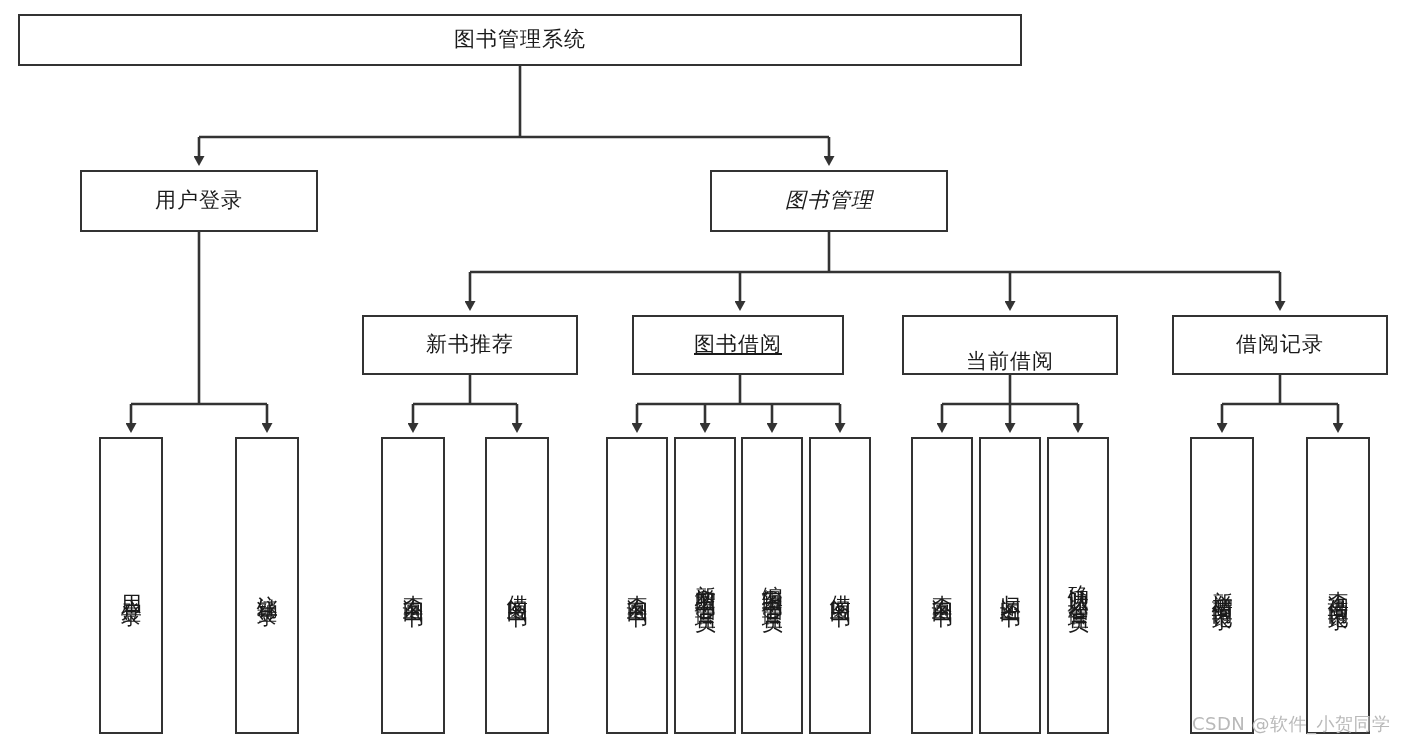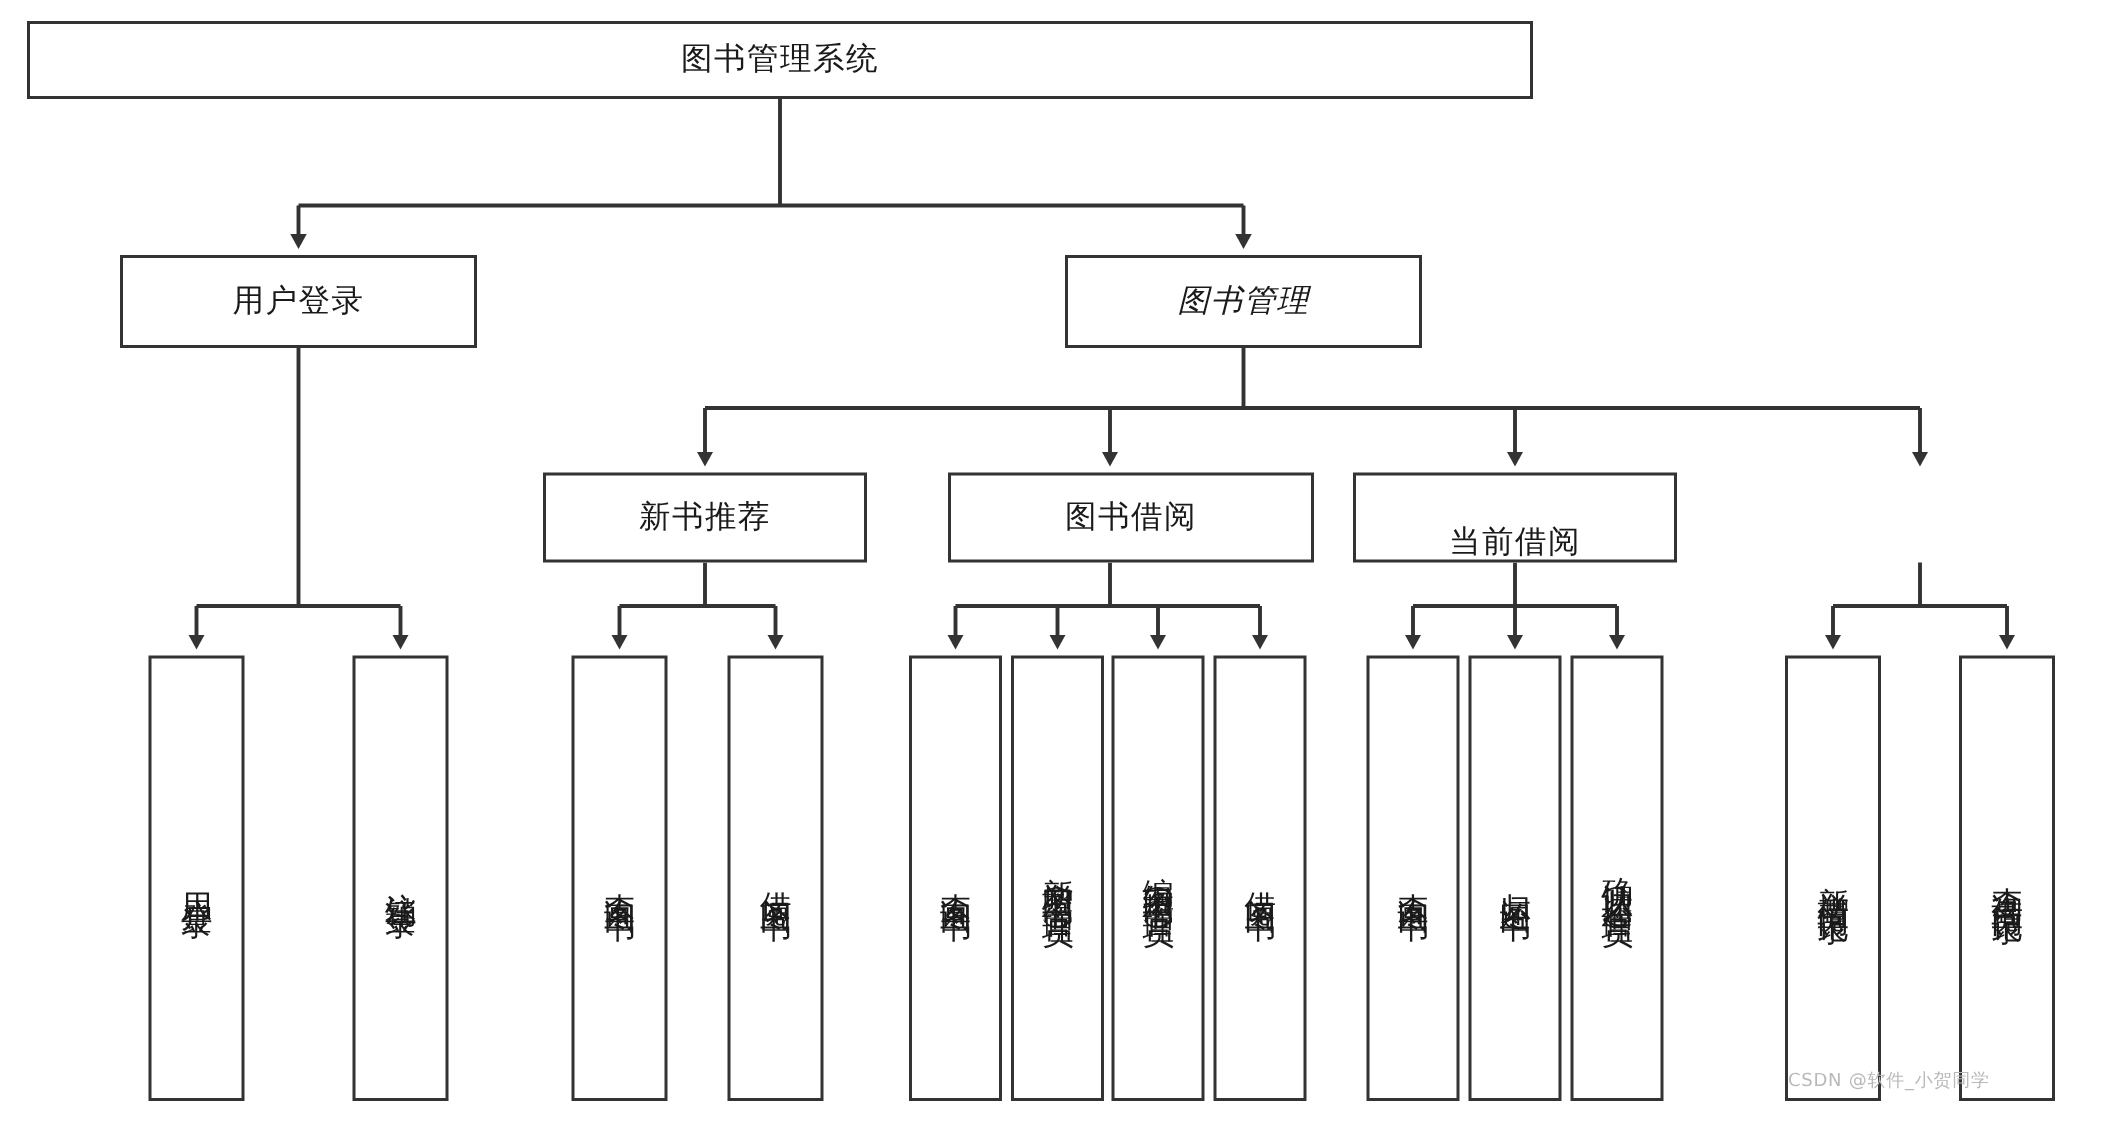--- a/index.html
+++ b/index.html
@@ -49,21 +49,21 @@
     line-height: 1.25;
     letter-spacing: 4px;
     text-align: center;
     padding: 6px 0;
     white-space: nowrap;
   }
   .watermark {
     position: absolute;
     left: 1192px;
     top: 712px;
-    font-size: 12px;
+    font-size: 18px;
     color: #b9b9b9;
     letter-spacing: 0.5px;
     white-space: nowrap;
     pointer-events: none;
   }
 </style>
 </head>
 <body>
 
 <div id="canvas">
@@ -125,25 +125,28 @@
   <div class="node node-h" style="left:80px; top:170px; width:238px; height:62px;">
     <span>用户登录</span>
   </div>
   <div class="node node-h" style="left:710px; top:170px; width:238px; height:62px;font-style:italic;">
     <span>图书管理</span>
   </div>
 
   <div class="node node-h" style="left:362px; top:315px; width:216px; height:60px;text-align:right;">
     <span>新书推荐</span>
   </div>
-  <div class="node node-h" style="left:632px; top:315px; width:244px; height:60px;">
+  <div class="node node-h" style="left:632px; top:315px; width:212px; height:60px;text-decoration:underline;">
     <span>图书借阅</span>
   </div>
   <div class="node node-h" style="left:902px; top:315px; width:216px; height:60px;align-items:flex-end;">
     <span>当前借阅</span>
+  </div>
+  <div class="node node-h" style="left:1172px; top:315px; width:216px; height:60px;">
+    <span>借阅记录</span>
   </div>
 
   <div class="node node-v" style="left:99px; top:437px; width:64px; height:297px;">
     <span>用户登录</span>
   </div>
   <div class="node node-v" style="left:235px; top:437px; width:64px; height:297px;">
     <span>注销登录</span>
   </div>
 
   <div class="node node-v" style="left:381px; top:437px; width:64px; height:297px;">

